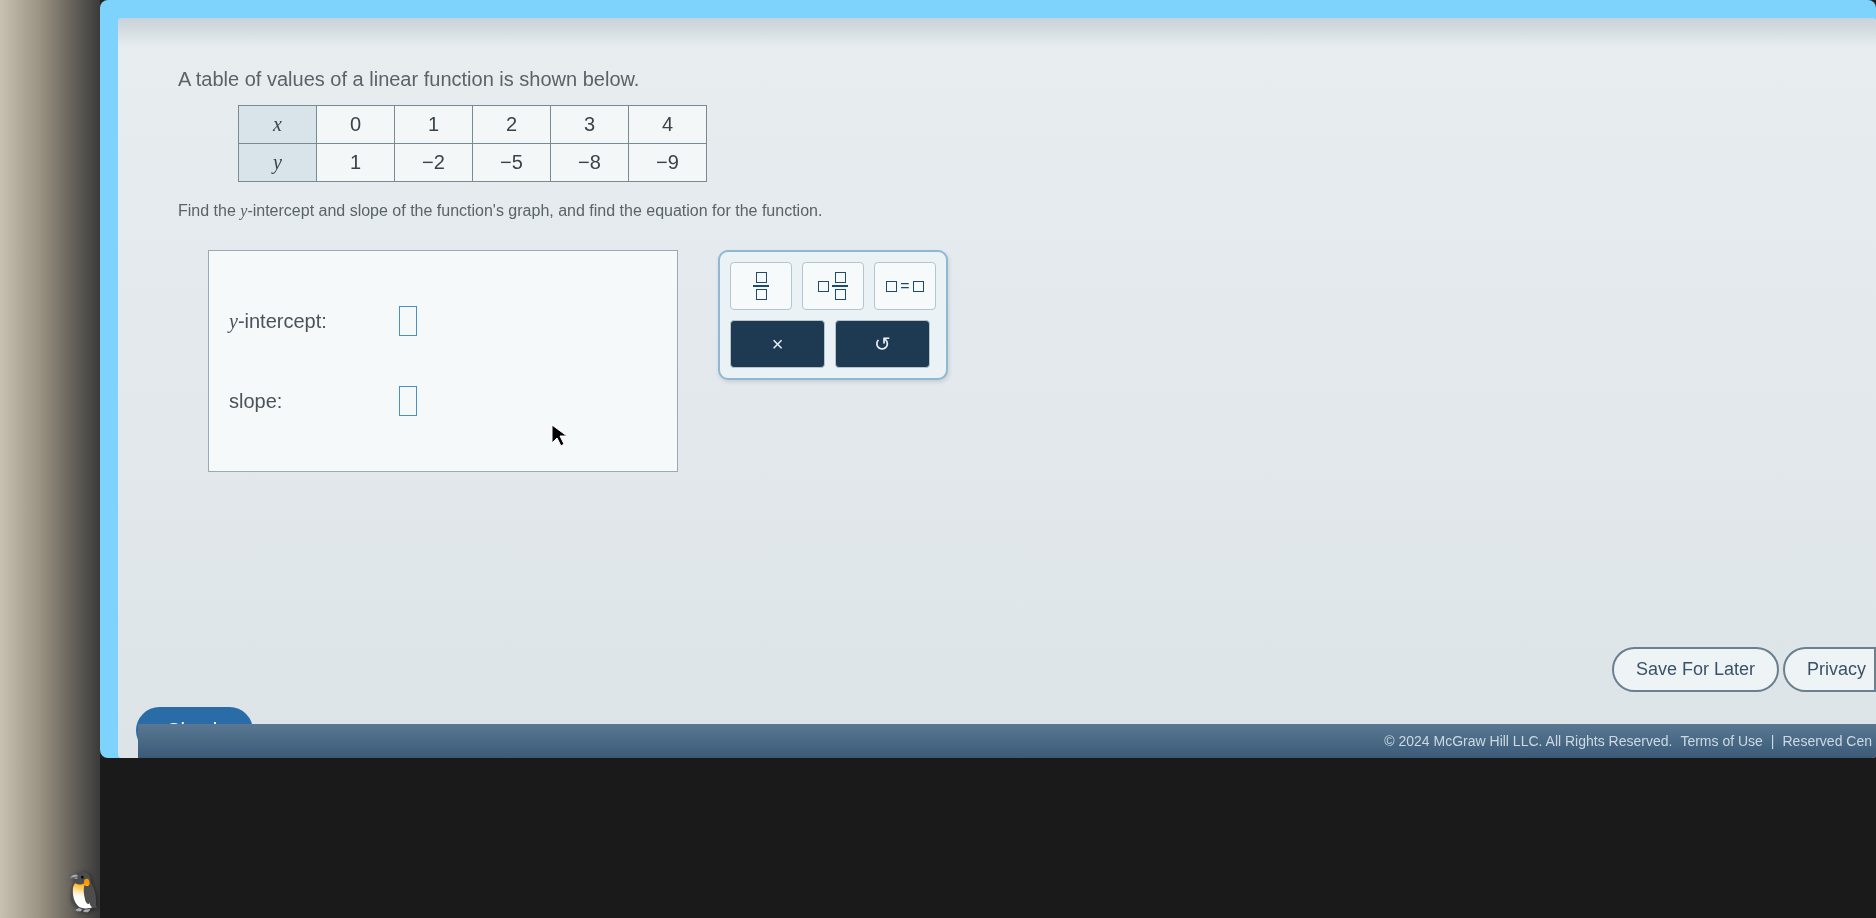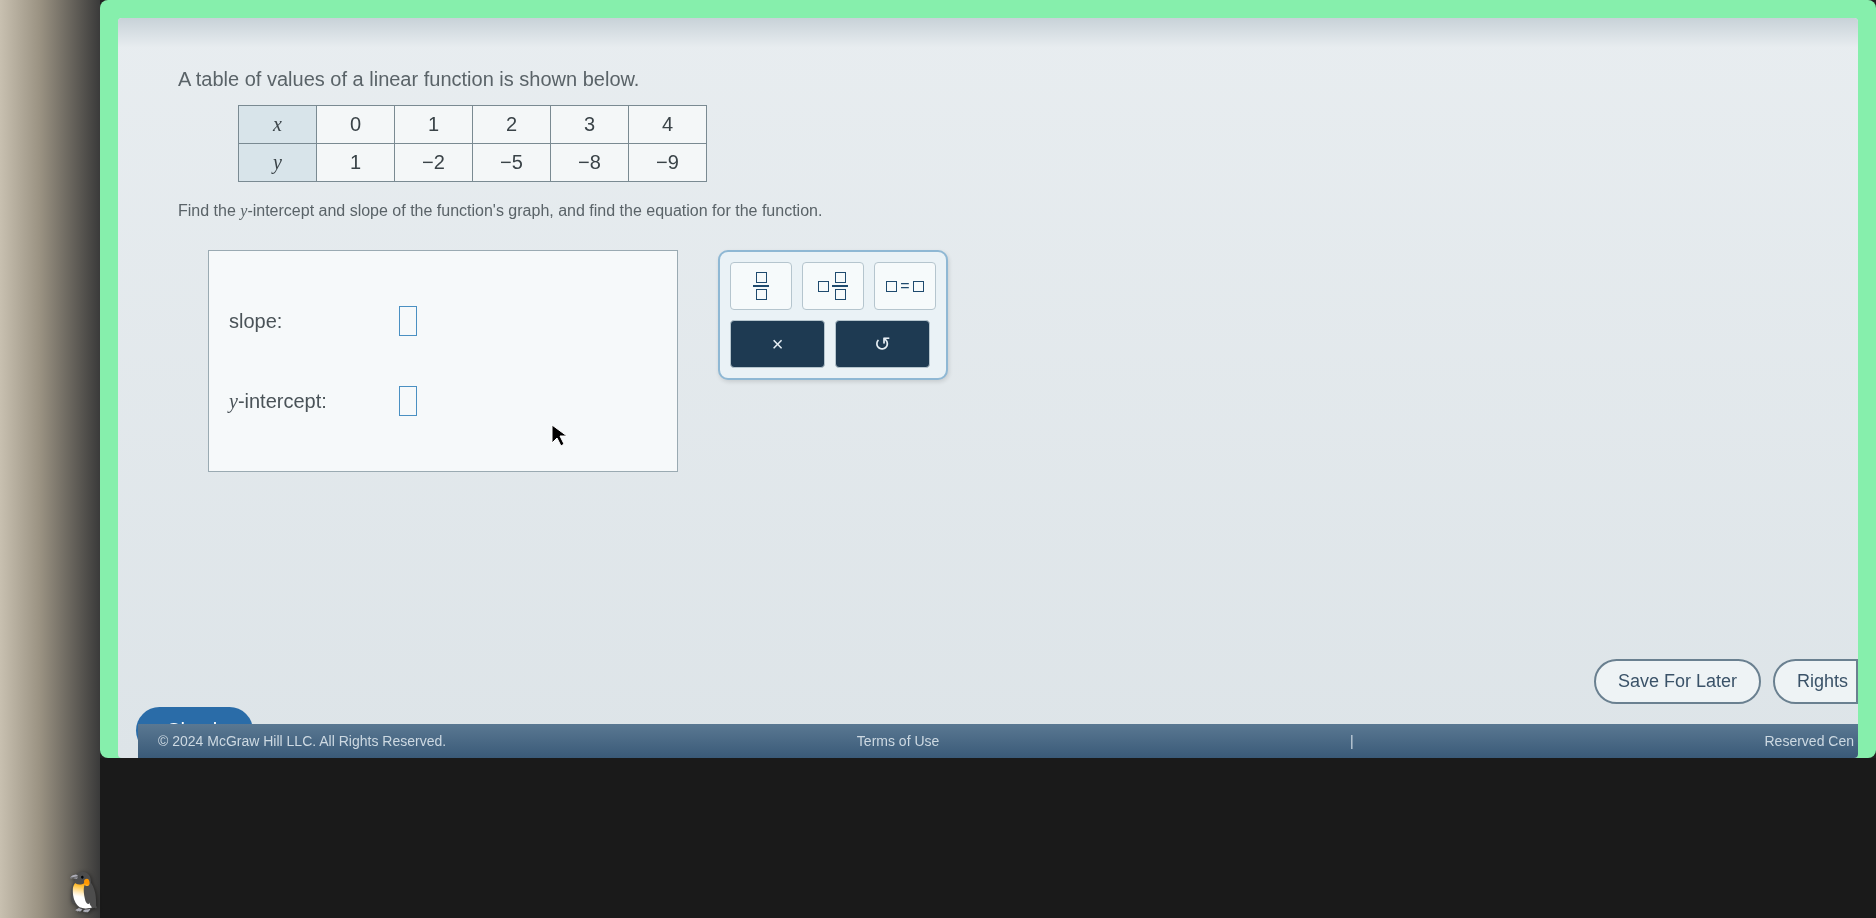--- a/index.html
+++ b/index.html
@@ -7,23 +7,23 @@
       font-family: Arial, Helvetica, sans-serif;
       background: #222;
       width: 1876px;
       height: 918px;
       position: relative;
       overflow: hidden;
     }
     .monitor-bezel {
       position: absolute;
       top: 0; left: 100px; right: 0; bottom: 160px;
-      background: #86efac;
+      background: #7dd3fc;
       border-radius: 8px;
-      padding: 18px 18px 0 18px;
+      padding: 18px 0 0 18px;
     }
     .screen {
       background: linear-gradient(180deg, #e8edf0 0%, #dde4e8 100%);
       width: 100%;
       height: 100%;
       position: relative;
       border-radius: 4px;
       overflow: hidden;
     }
     .top-strip {
@@ -146,23 +146,23 @@
       color: #fff;
       border: none;
       border-radius: 999px;
       padding: 12px 30px;
       font-size: 20px;
       cursor: pointer;
     }
     .right-btns {
       position: absolute;
       right: 0;
-      bottom: 44px;
-      display: flex;
-      gap: 12px;
+      bottom: 56px;
+      display: flex;
+      gap: 4px;
       padding: 10px 0 10px 10px;
       align-items: center;
     }
     .pill-btn {
       border: 2px solid #6a8090;
       background: #eef3f5;
       color: #3a5268;
       border-radius: 999px;
       padding: 10px 22px;
       font-size: 18px;
@@ -170,21 +170,21 @@
     }
     .footer-strip {
       position: absolute;
       left: 8px; right: 0; bottom: 0;
       height: 34px;
       background: linear-gradient(180deg, #5a7892 0%, #3a5a78 100%);
       color: #cdd9e2;
       font-size: 14px;
       display: flex;
       align-items: center;
-      justify-content: space-between;
+      justify-content: flex-end;
       padding: 0 4px 0 20px;
       gap: 8px;
       margin-left: 12px;
     }
     .footer-link { cursor: pointer; color:#cdd9e2; }
     .cursor-arrow {
       position: absolute;
       top: 405px;
       left: 432px;
       pointer-events: none;
@@ -243,25 +243,25 @@
       </tbody>
         </table>
 
       <p class="instruction">
         <span>Find the </span><span class="ital">y</span><span>-intercept and slope of the function's graph, and find the equation for the function.</span>
       </p>
 
       <div class="work-row">
         <div class="answer-box">
           <div class="answer-row">
-            <span class="answer-label">slope:</span>
+            <span class="answer-label"><span class="ital">y</span><span>-intercept:</span></span>
             <span class="answer-input"></span>
           </div>
           <div class="answer-row">
-            <span class="answer-label"><span class="ital">y</span><span>-intercept:</span></span>
+            <span class="answer-label">slope:</span>
             <span class="answer-input"></span>
           </div>
         </div>
 
         <div class="toolbox">
           <div class="tool-row">
             <div class="tool-btn">
               <span class="frac-icon">
                 <span class="sq"></span>
                   <span class="bar"></span>
@@ -293,21 +293,21 @@
             <div class="tool-btn dark">
               <span>↺</span>
             </div>
           </div>
         </div>
       </div>
     </div>
 
     <div class="right-btns">
       <button class="pill-btn">Save For Later</button>
-      <button class="pill-btn" style="border-top-right-radius:0;border-bottom-right-radius:0;padding-right:8px;">Rights</button>
+      <button class="pill-btn" style="border-top-right-radius:0;border-bottom-right-radius:0;padding-right:8px;">Privacy</button>
     </div>
 
     <div class="bottom-bar">
       <button class="check-btn">Check</button>
     </div>
 
     <div class="footer-strip">
       <span>© 2024 McGraw Hill LLC. All Rights Reserved.</span>
       <span class="footer-link">Terms of Use</span>
       <span>|</span>

